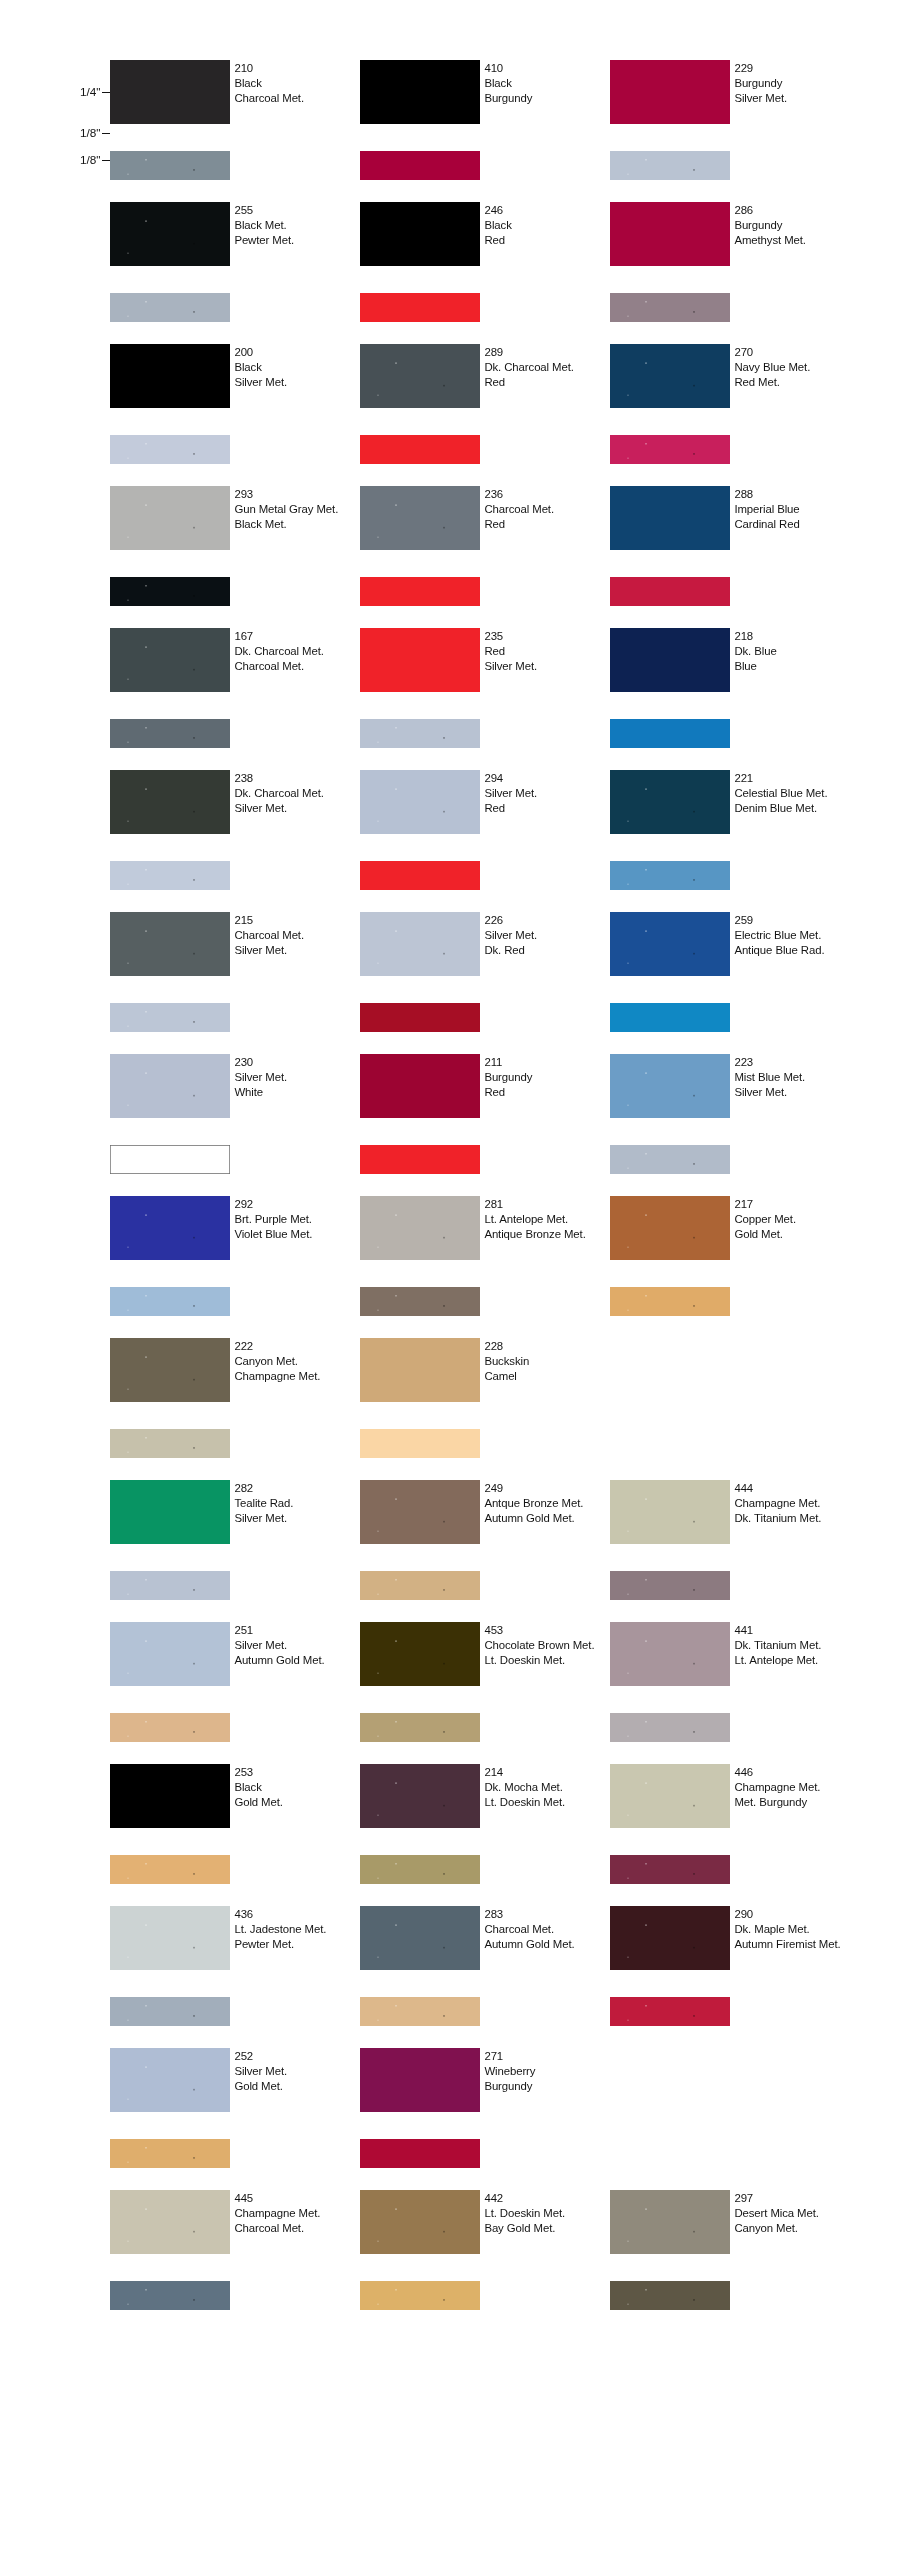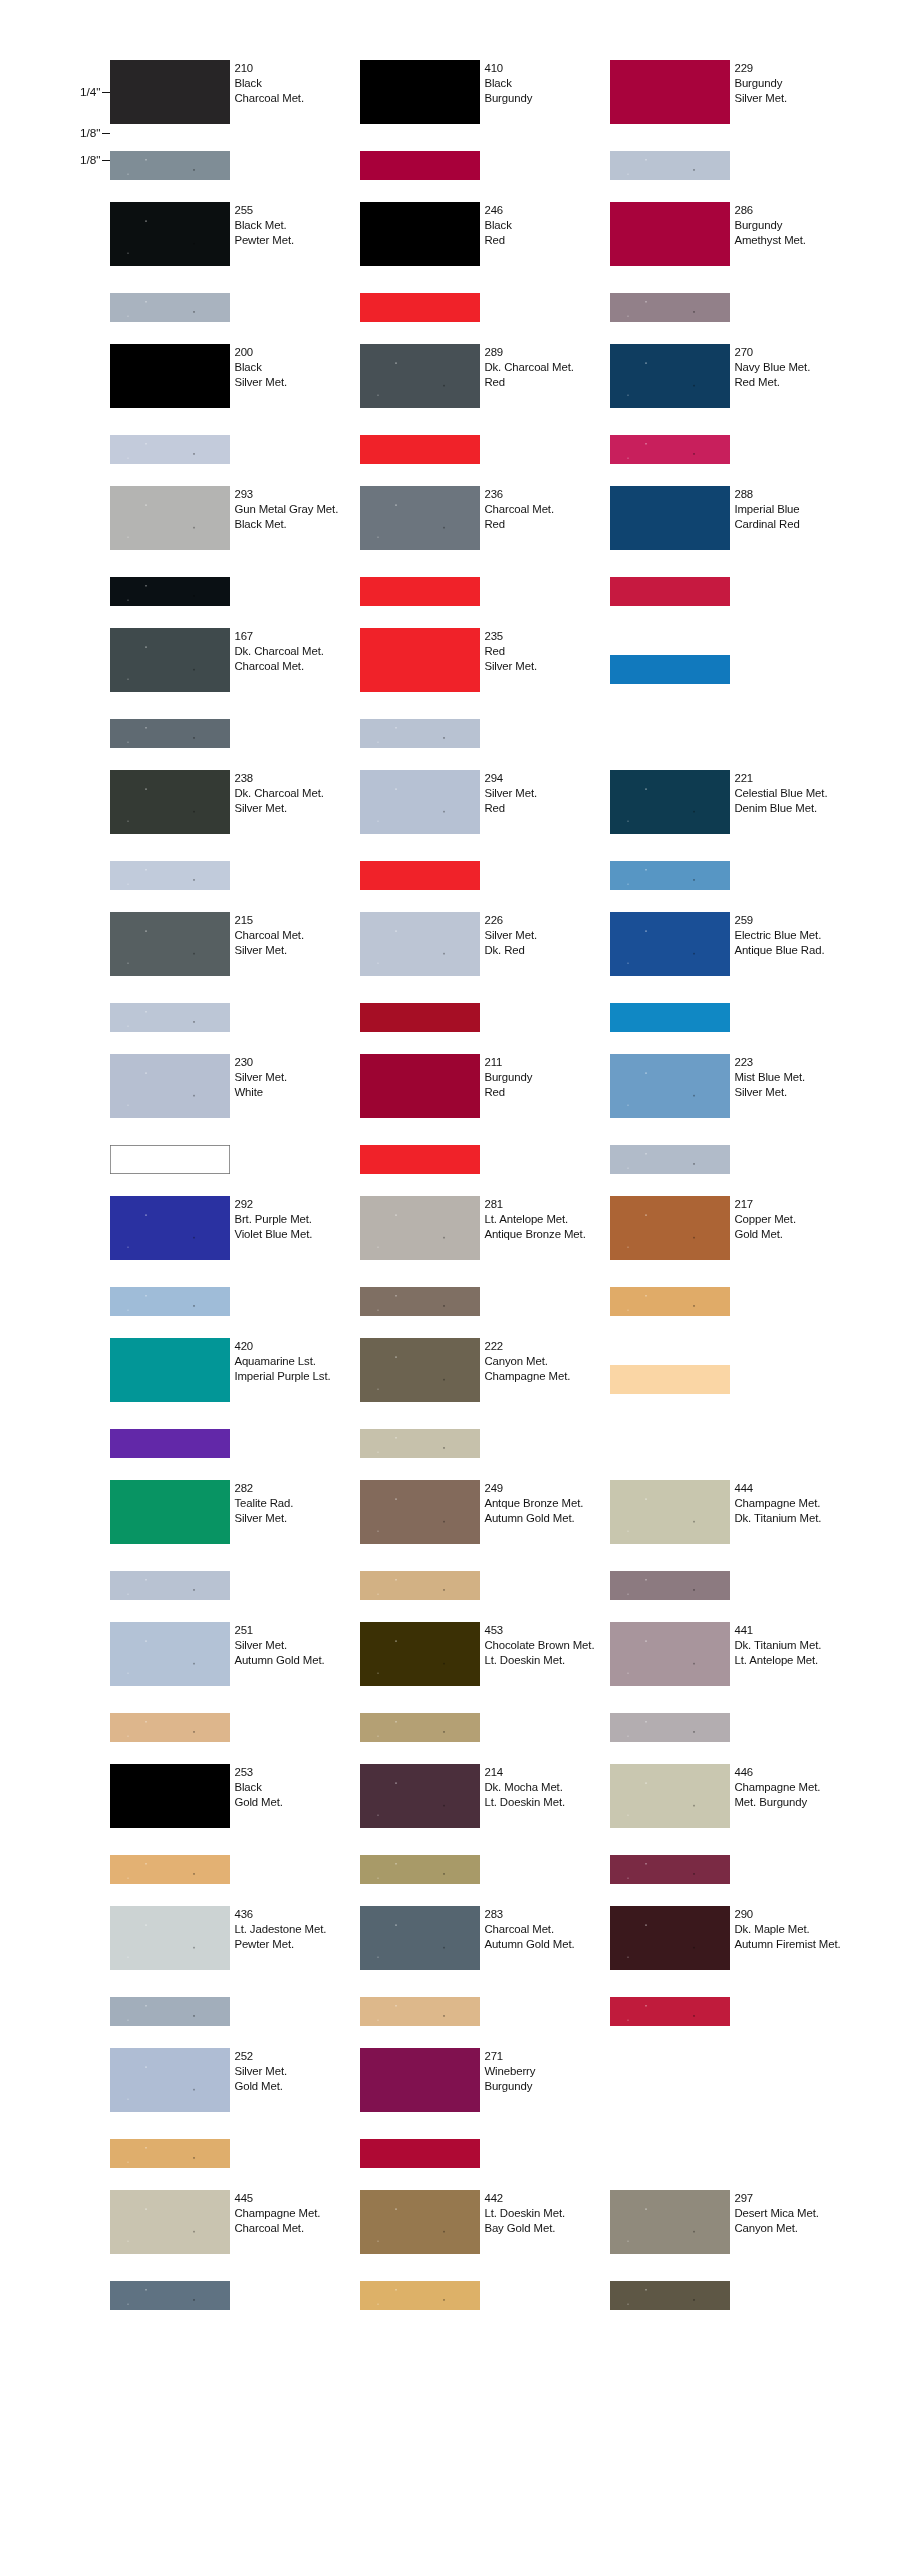--- a/index.html
+++ b/index.html
@@ -269,20 +269,28 @@
               <div class="nm">Red</div>
               <div class="nm">Silver Met.</div>
             </div>
           </div>
           <div class="gap"></div>
           <div class="sw-small" style="background: radial-gradient(circle at 30% 30%, rgba(255, 255, 255, 0.3) 0px, rgba(255, 255, 255, 0.3) 0.7px, rgba(0, 0, 0, 0) 1.2px), radial-gradient(circle at 70% 65%, rgba(0, 0, 0, 0.28) 0px, rgba(0, 0, 0, 0.28) 0.7px, rgba(0, 0, 0, 0) 1.3px), radial-gradient(circle at 15% 80%, rgba(255, 255, 255, 0.18) 0px, rgba(255, 255, 255, 0.18) 0.7px, rgba(0, 0, 0, 0) 1px), rgb(184, 194, 210);"></div>
         </div>
       </div>
       <div class="cell">
         <div class="cell-inner">
+          <div class="top-line">
+            <div class="sw-big" style="background: rgb(13, 34, 82);"></div>
+            <div class="labels">
+              <div class="code">218</div>
+              <div class="nm">Dk. Blue</div>
+              <div class="nm">Blue</div>
+            </div>
+          </div>
           <div class="gap"></div>
           <div class="sw-small" style="background: rgb(17, 121, 189);"></div>
         </div>
       </div>
     </div>
     <div class="row">
       <div class="cell">
         <div class="cell-inner">
           <div class="top-line">
             <div class="sw-big" style="background: radial-gradient(circle at 30% 30%, rgba(255, 255, 255, 0.3) 0px, rgba(255, 255, 255, 0.3) 0.7px, rgba(0, 0, 0, 0) 1.2px), radial-gradient(circle at 70% 65%, rgba(0, 0, 0, 0.28) 0px, rgba(0, 0, 0, 0.28) 0.7px, rgba(0, 0, 0, 0) 1.3px), radial-gradient(circle at 15% 80%, rgba(255, 255, 255, 0.18) 0px, rgba(255, 255, 255, 0.18) 0.7px, rgba(0, 0, 0, 0) 1px), rgb(52, 58, 52);"></div>
@@ -454,47 +462,41 @@
           </div>
           <div class="gap"></div>
           <div class="sw-small" style="background: radial-gradient(circle at 30% 30%, rgba(255, 255, 255, 0.3) 0px, rgba(255, 255, 255, 0.3) 0.7px, rgba(0, 0, 0, 0) 1.2px), radial-gradient(circle at 70% 65%, rgba(0, 0, 0, 0.28) 0px, rgba(0, 0, 0, 0.28) 0.7px, rgba(0, 0, 0, 0) 1.3px), radial-gradient(circle at 15% 80%, rgba(255, 255, 255, 0.18) 0px, rgba(255, 255, 255, 0.18) 0.7px, rgba(0, 0, 0, 0) 1px), rgb(224, 171, 104);"></div>
         </div>
       </div>
     </div>
     <div class="row">
       <div class="cell">
         <div class="cell-inner">
           <div class="top-line">
-            <div class="sw-big" style="background: rgb(2, 150, 151);"></div>
-            <div class="labels">
-              <div class="code">420</div>
-              <div class="nm">Aquamarine Lst.</div>
-              <div class="nm">Imperial Purple Lst.</div>
-            </div>
-          </div>
-          <div class="gap"></div>
-          <div class="sw-small" style="background: rgb(98, 40, 168);"></div>
-        </div>
-      </div>
-      <div class="cell">
-        <div class="cell-inner">
-          <div class="top-line">
             <div class="sw-big" style="background: radial-gradient(circle at 30% 30%, rgba(255, 255, 255, 0.3) 0px, rgba(255, 255, 255, 0.3) 0.7px, rgba(0, 0, 0, 0) 1.2px), radial-gradient(circle at 70% 65%, rgba(0, 0, 0, 0.28) 0px, rgba(0, 0, 0, 0.28) 0.7px, rgba(0, 0, 0, 0) 1.3px), radial-gradient(circle at 15% 80%, rgba(255, 255, 255, 0.18) 0px, rgba(255, 255, 255, 0.18) 0.7px, rgba(0, 0, 0, 0) 1px), rgb(108, 99, 80);"></div>
             <div class="labels">
               <div class="code">222</div>
               <div class="nm">Canyon Met.</div>
               <div class="nm">Champagne Met.</div>
             </div>
           </div>
           <div class="gap"></div>
           <div class="sw-small" style="background: radial-gradient(circle at 30% 30%, rgba(255, 255, 255, 0.3) 0px, rgba(255, 255, 255, 0.3) 0.7px, rgba(0, 0, 0, 0) 1.2px), radial-gradient(circle at 70% 65%, rgba(0, 0, 0, 0.28) 0px, rgba(0, 0, 0, 0.28) 0.7px, rgba(0, 0, 0, 0) 1.3px), radial-gradient(circle at 15% 80%, rgba(255, 255, 255, 0.18) 0px, rgba(255, 255, 255, 0.18) 0.7px, rgba(0, 0, 0, 0) 1px), rgb(198, 193, 171);"></div>
         </div>
       </div>
       <div class="cell">
         <div class="cell-inner">
+          <div class="top-line">
+            <div class="sw-big" style="background: rgb(207, 169, 120);"></div>
+            <div class="labels">
+              <div class="code">228</div>
+              <div class="nm">Buckskin</div>
+              <div class="nm">Camel</div>
+            </div>
+          </div>
           <div class="gap"></div>
           <div class="sw-small" style="background: rgb(250, 214, 165);"></div>
         </div>
       </div>
     </div>
     <div class="row">
       <div class="cell">
         <div class="cell-inner">
           <div class="top-line">
             <div class="sw-big" style="background: rgb(8, 148, 99);"></div>

